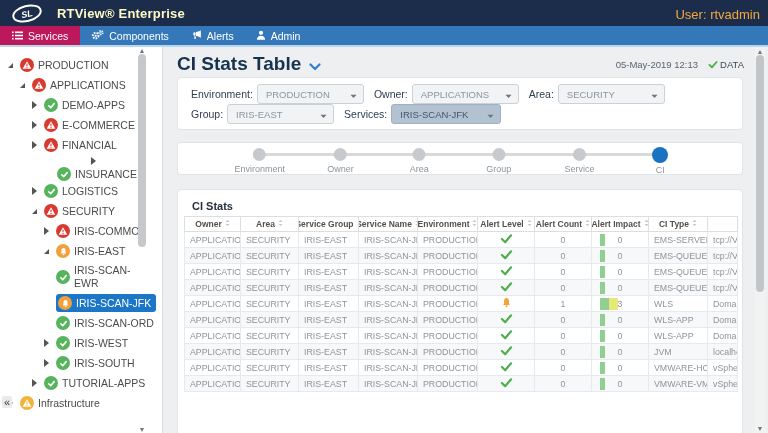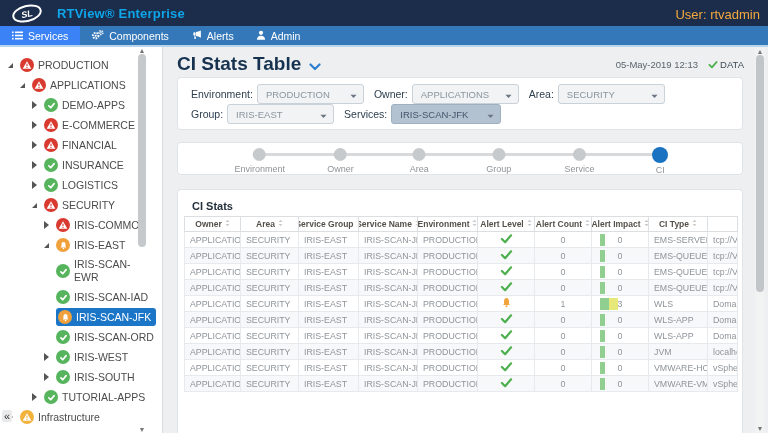--- a/index.html
+++ b/index.html
@@ -4,27 +4,27 @@
 <style>
   * { margin:0; padding:0; box-sizing:border-box; }
   html,body { width:768px; height:433px; overflow:hidden; background:#edeff1;
               font-family:"Liberation Sans", sans-serif; }
 
   
   .topbar { height:26px; background:#1c2c4b; display:flex; align-items:center; position:relative; }
   .logo { width:30px; height:17px; border:2px solid #fff; border-radius:50%;
           transform:rotate(-14deg); margin-left:12px; display:flex; align-items:center; justify-content:center; }
   .logo span { color:#fff; font-style:italic; font-weight:bold; font-size:9px; transform:rotate(2deg); }
-  .app-title { color:#0ea5e9; font-size:13px; font-weight:bold; margin-left:15px; letter-spacing:.2px; }
+  .app-title { color:#fef9c3; font-size:13px; font-weight:bold; margin-left:15px; letter-spacing:.2px; }
   .user-label { position:absolute; right:8px; top:7px; color:#f3a83c; font-size:13px; }
 
   
   .navbar { height:19px; background:#3478ba; display:flex; }
   .nav-item { display:flex; align-items:center; gap:5px; padding:0 11px; color:#fff; font-size:10.5px; cursor:default; }
-  .nav-item.active { background:#3b82f6; padding:0 12px; }
+  .nav-item.active { background:#be185d; padding:0 12px; }
 
   
   .content { position:relative; width:768px; height:388px; }
   .blue-strip { position:absolute; top:0; left:0; right:0; height:2px; background:#b9d5eb; z-index:5; }
 
   
   .sidebar { position:absolute; left:0; top:2px; width:163px; height:386px; background:#fff;
              border-right:1px solid #d9dcdf; overflow:hidden; }
   .tree { padding-top:8px; }
   .tree-item { display:flex; align-items:center; min-height:20px; font-size:10.5px; color:#4b4b4b; position:relative; }
@@ -217,21 +217,21 @@
             <span class="tico red">
               <svg viewBox="0 0 12 12" width="10" height="10">
                 <path d="M6 1.4 L11.2 10.6 L0.8 10.6 Z" fill="#fff"></path>
                 <rect x="5.35" y="4.4" width="1.3" height="3.1" fill="#d93a30"></rect>
                 <rect x="5.35" y="8.4" width="1.3" height="1.3" fill="#d93a30"></rect>
               </svg>
             </span>
             <span class="tlabel">FINANCIAL</span>
           </span>
         </div>
-        <div class="tree-item" style="padding-left: 32px;">
+        <div class="tree-item" style="padding-left: 32px; flex-direction: column;">
           <span class="exp">
             <span class="exp-closed"></span>
           </span>
           <span class="pill">
             <span class="tico green">
               <svg viewBox="0 0 12 12" width="9" height="9">
                 <path d="M2.5 6.5 L5 9 L9.5 3.5" stroke="#fff" stroke-width="2.2" fill="none" stroke-linecap="round" stroke-linejoin="round"></path>
               </svg>
             </span>
             <span class="tlabel">INSURANCE</span>
@@ -295,30 +295,20 @@
           </span>
         </div>
         <div class="tree-item wrap" style="padding-left: 56px;">
           <span class="pill">
             <span class="tico green">
               <svg viewBox="0 0 12 12" width="9" height="9">
                 <path d="M2.5 6.5 L5 9 L9.5 3.5" stroke="#fff" stroke-width="2.2" fill="none" stroke-linecap="round" stroke-linejoin="round"></path>
               </svg>
             </span>
             <span class="tlabel">IRIS-SCAN-EWR</span>
-          </span>
-        </div>
-        <div class="tree-item" style="padding-left: 56px;">
-          <span class="pill">
-            <span class="tico green">
-              <svg viewBox="0 0 12 12" width="9" height="9">
-                <path d="M2.5 6.5 L5 9 L9.5 3.5" stroke="#fff" stroke-width="2.2" fill="none" stroke-linecap="round" stroke-linejoin="round"></path>
-              </svg>
-            </span>
-            <span class="tlabel">IRIS-SCAN-IAD</span>
           </span>
         </div>
         <div class="tree-item selected" style="padding-left: 56px;">
           <span class="pill">
             <span class="tico orange">
               <svg viewBox="0 0 12 12" width="9" height="9">
                 <path d="M6 1.2 C4.1 1.2 3.3 2.7 3.3 4.6 L3.3 7 L2.4 8.6 L9.6 8.6 L8.7 7 L8.7 4.6 C8.7 2.7 7.9 1.2 6 1.2 Z" fill="#fff"></path>
                 <circle cx="6" cy="10" r="1.1" fill="#fff"></circle>
               </svg>
             </span>

